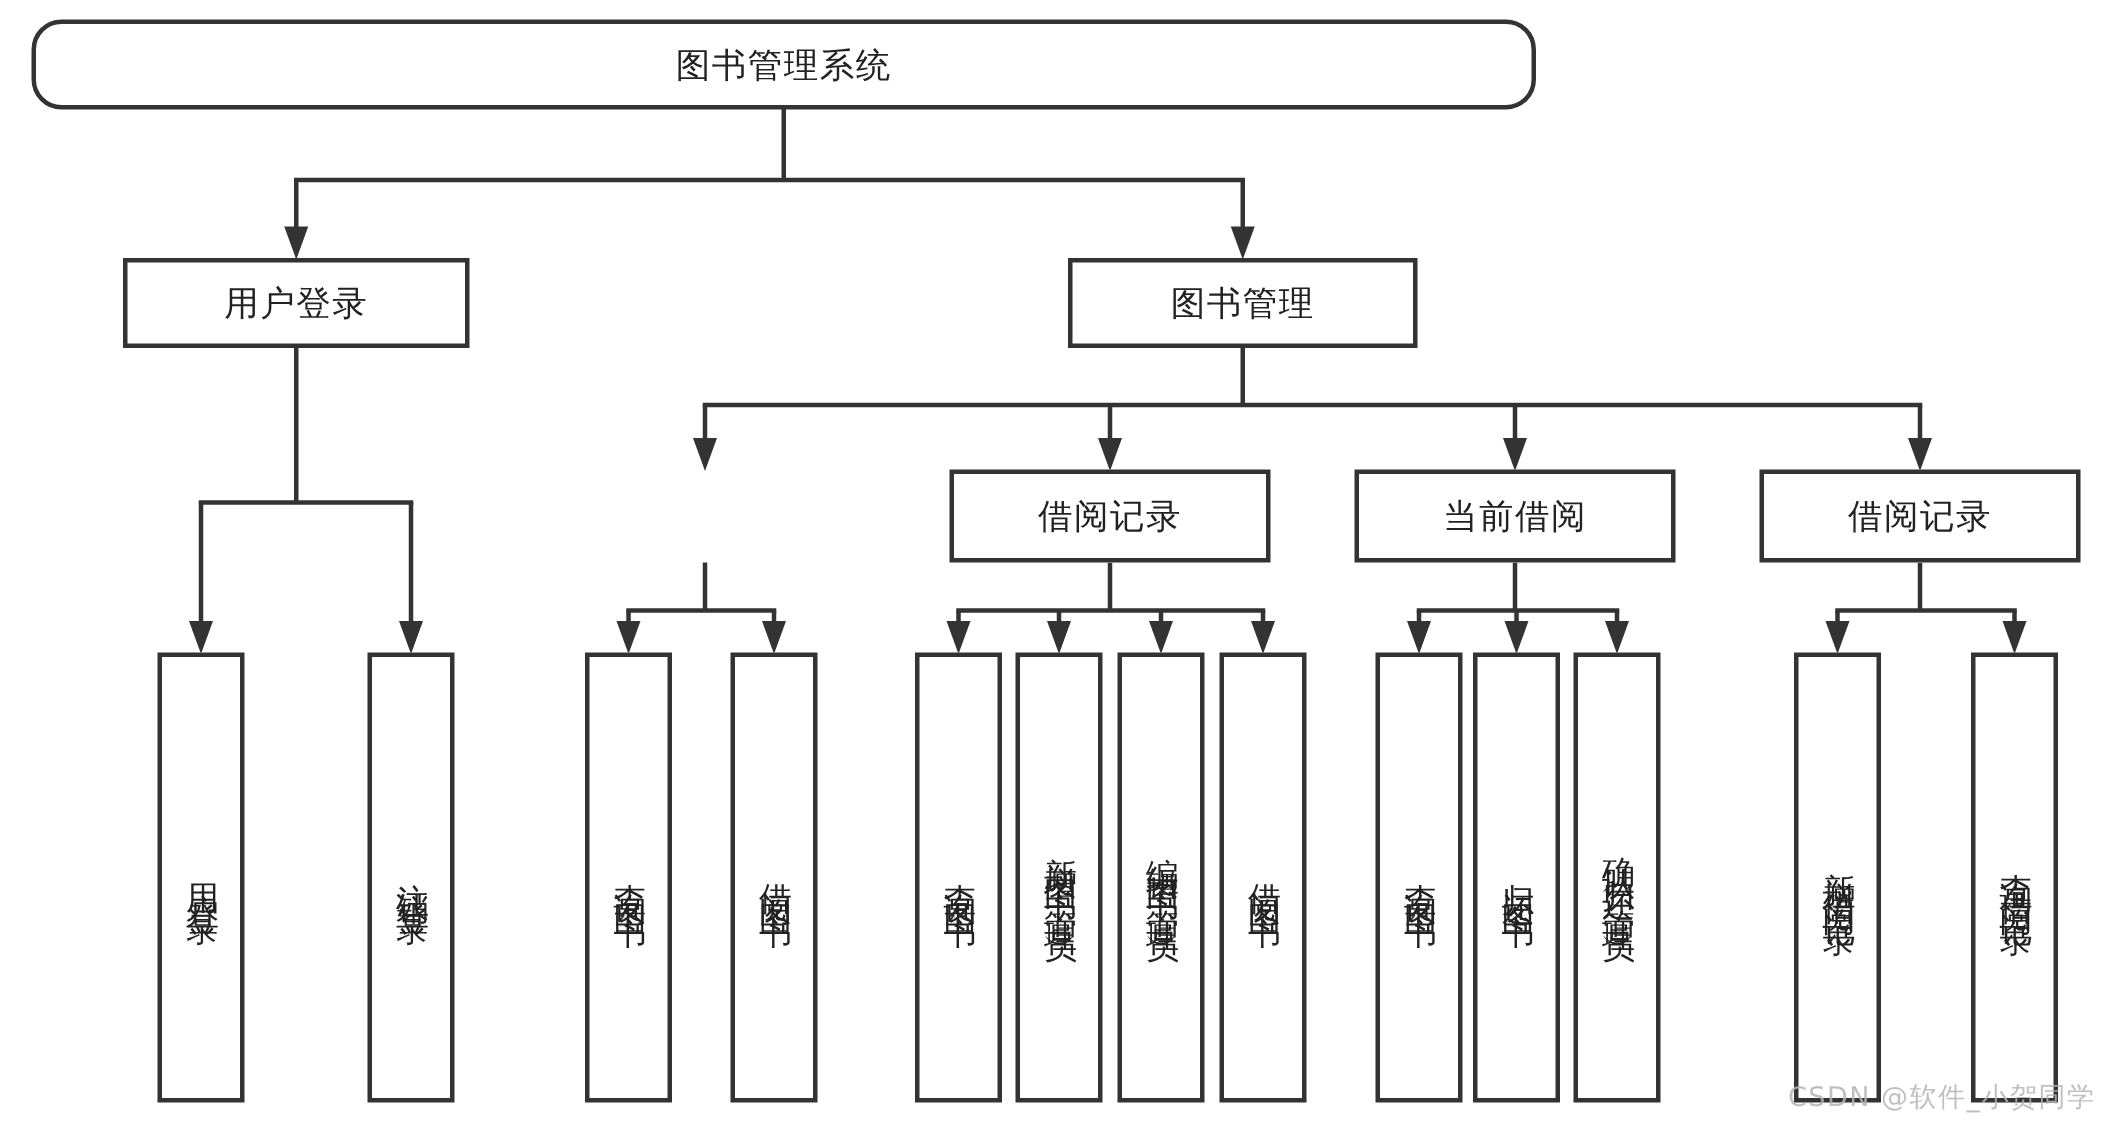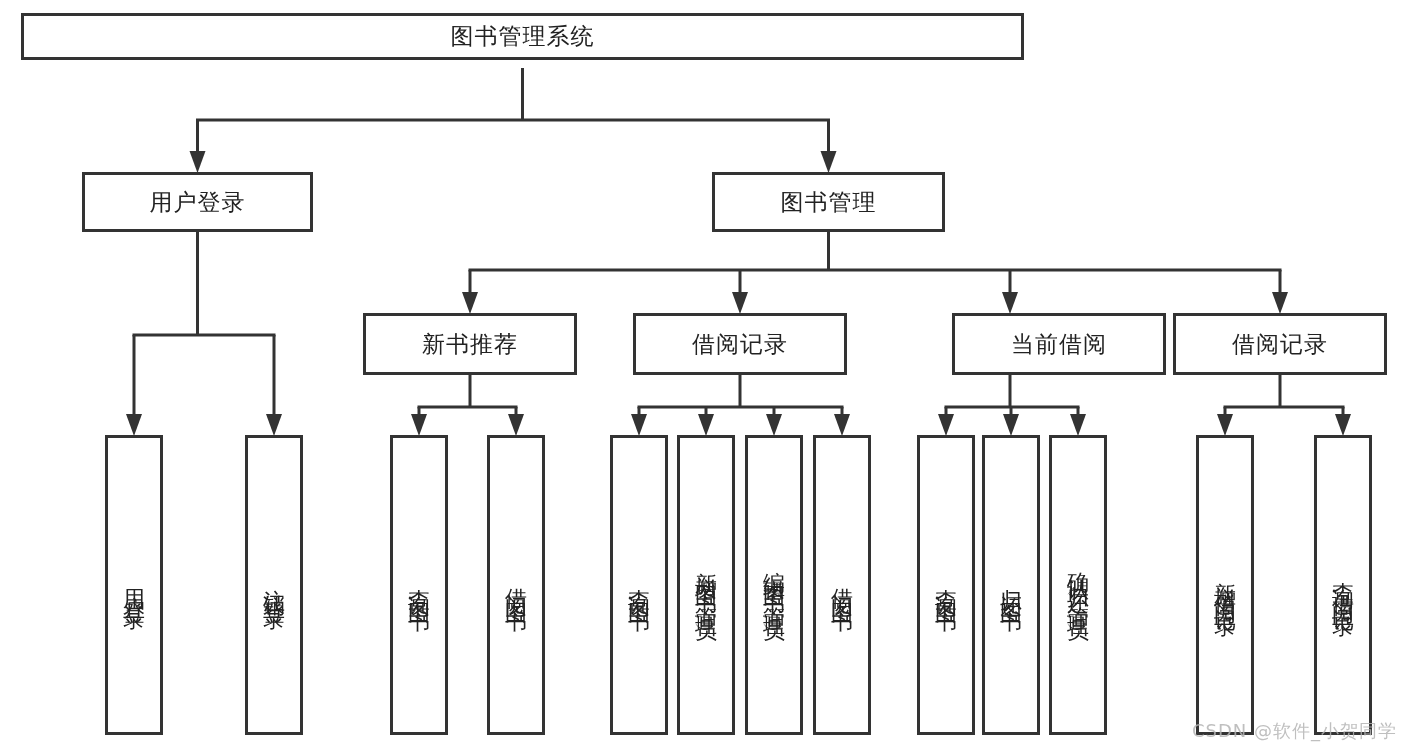--- a/index.html
+++ b/index.html
@@ -105,37 +105,34 @@
       <line x1="1280" y1="270" x2="1280" y2="301" stroke="#333333" stroke-width="3"></line>
       <polygon points="1280,314 1272,292 1288,292" fill="#333333"></polygon>
       <line x1="1280" y1="375" x2="1280" y2="407" stroke="#333333" stroke-width="3"></line>
       <line x1="1223.5" y1="407" x2="1344.5" y2="407" stroke="#333333" stroke-width="3"></line>
       <line x1="1225" y1="407" x2="1225" y2="423" stroke="#333333" stroke-width="3"></line>
       <polygon points="1225,436 1217,414 1233,414" fill="#333333"></polygon>
       <line x1="1343" y1="407" x2="1343" y2="423" stroke="#333333" stroke-width="3"></line>
       <polygon points="1343,436 1335,414 1351,414" fill="#333333"></polygon>
     </svg>
   <div id="watermark">CSDN @软件_小贺同学</div>
-<div class="node h" style="left: 21px; top: 13px; width: 1003px; height: 47px;">
+<div class="node h" style="left: 21px; top: 13px; width: 1003px; height: 60px; border-radius: 20px;">
       <span>图书管理系统</span>
     </div>
     <div class="node h" style="left: 82px; top: 172px; width: 231px; height: 60px;">
       <span>用户登录</span>
     </div>
     <div class="node v" style="left: 105px; top: 435px; width: 58px; height: 300px;">
       <span>用户登录</span>
     </div>
     <div class="node v" style="left: 245px; top: 435px; width: 58px; height: 300px;">
       <span>注销登录</span>
     </div>
     <div class="node h" style="left: 712px; top: 172px; width: 233px; height: 60px; justify-content: center;">
       <span>图书管理</span>
-    </div>
-    <div class="node h" style="left: 363px; top: 313px; width: 214px; height: 62px;">
-      <span>新书推荐</span>
     </div>
     <div class="node v" style="left: 390px; top: 435px; width: 58px; height: 300px;">
       <span>查询图书</span>
     </div>
     <div class="node v" style="left: 487px; top: 435px; width: 58px; height: 300px;">
       <span>借阅图书</span>
     </div>
     <div class="node h" style="left: 633px; top: 313px; width: 214px; height: 62px;">
       <span>借阅记录</span>
     </div>
@@ -144,21 +141,21 @@
     </div>
     <div class="node v" style="left: 677px; top: 435px; width: 58px; height: 300px;">
       <span>新增图书（管理员）</span>
     </div>
     <div class="node v" style="left: 745px; top: 435px; width: 58px; height: 300px;">
       <span>编辑图书（管理员）</span>
     </div>
     <div class="node v" style="left: 813px; top: 435px; width: 58px; height: 300px;">
       <span>借阅图书</span>
     </div>
-    <div class="node h" style="left: 952px; top: 313px; width: 214px; height: 62px;">
+    <div class="node h" style="left: 903px; top: 313px; width: 214px; height: 62px;">
       <span>当前借阅</span>
     </div>
     <div class="node v" style="left: 917px; top: 435px; width: 58px; height: 300px;">
       <span>查询图书</span>
     </div>
     <div class="node v" style="left: 982px; top: 435px; width: 58px; height: 300px;">
       <span>归还图书</span>
     </div>
     <div class="node v" style="left: 1049px; top: 435px; width: 58px; height: 300px;">
       <span>确认归还（管理员）</span>

